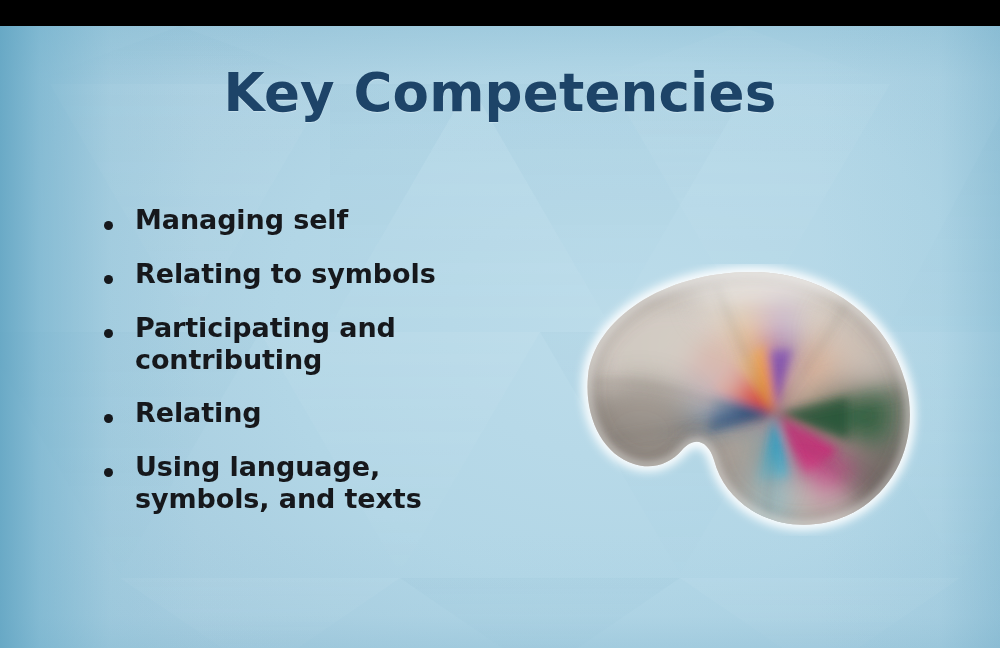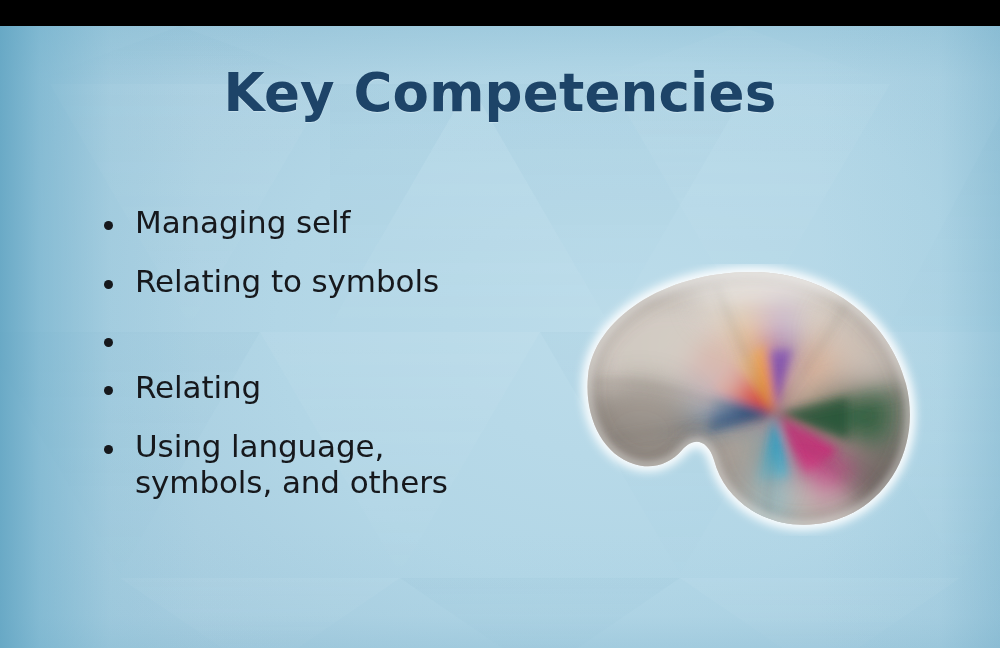--- a/index.html
+++ b/index.html
@@ -97,22 +97,22 @@
     flex: 0 0 auto;
     width: 9px;
     height: 9px;
     border-radius: 50%;
     background: #16181c;
     margin-top: 17px;
     margin-right: 22px;
   }
   .bullet-text {
     font-family: "DejaVu Sans", sans-serif;
-    font-weight: 400;
-    font-size: 31px;
+    font-weight: 700;
+    font-size: 27px;
     line-height: 1.18;
     color: #16181c;
     white-space: pre-line;
     letter-spacing: -0.1px;
   }
 
   
   .shell-wrap {
     position: absolute;
     left: 566px;
@@ -173,31 +173,33 @@
       <span class="bullet-text">Managing self</span>
     </div>
 
     <div class="bullet-row">
       <span class="bullet-dot"></span>
       <span class="bullet-text">Relating to symbols</span>
     </div>
 
     <div class="bullet-row">
       <span class="bullet-dot"></span>
+      <span class="bullet-text">Participating and
+contributing</span>
     </div>
 
     <div class="bullet-row">
       <span class="bullet-dot"></span>
       <span class="bullet-text">Relating</span>
     </div>
 
     <div class="bullet-row">
       <span class="bullet-dot"></span>
       <span class="bullet-text">Using language,
-symbols, and others</span>
+symbols, and texts</span>
     </div>
 
   </div>
 
   <div class="shell-wrap">
     <svg viewBox="0 0 364 272">
       <defs>
 
         <clipPath id="shellClip">
           <path d="M 186 8

